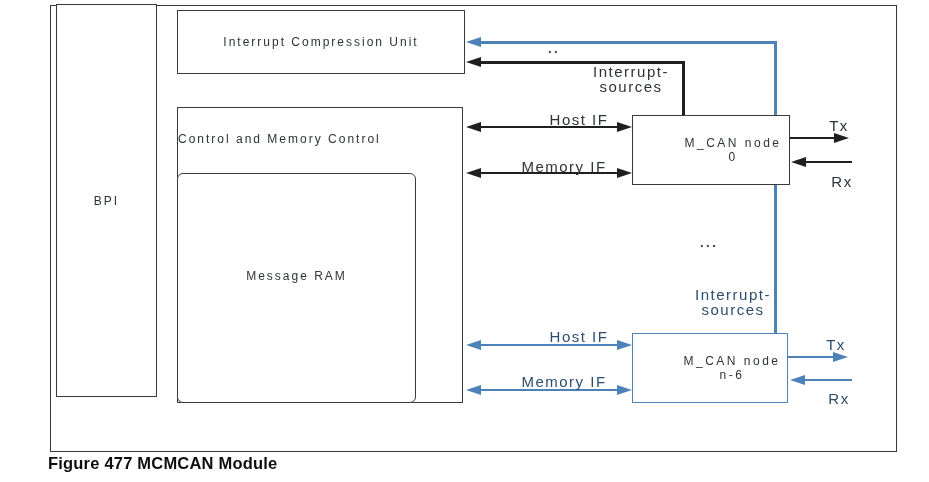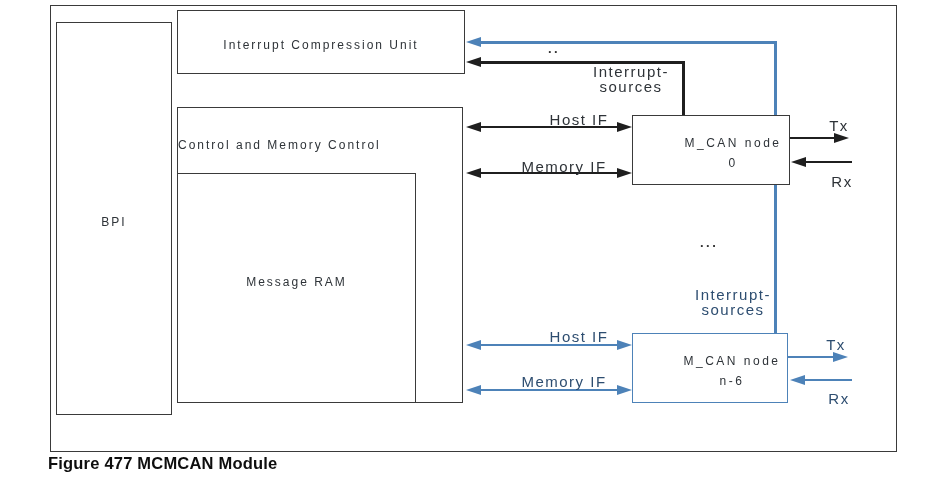--- a/index.html
+++ b/index.html
@@ -15,21 +15,20 @@
     position:absolute;
     border:1.5px solid var(--frame-gray,#3a3a3a);
     background:#ffffff;
     box-sizing:border-box;
   }
   .box-label{
     color:var(--dark-text,#2e3338);
     font-size:12px;
     letter-spacing:2px;
     white-space:nowrap;
-    margin-top:6px;
   }
   .center-flex{display:flex;align-items:center;justify-content:center;}
   .col-flex{display:flex;flex-direction:column;align-items:center;justify-content:center;}
   .hline{position:absolute;background:var(--black-line,#1f1f1f);}
   .vline{position:absolute;background:var(--black-line,#1f1f1f);}
   .hline.blue,.vline.blue{background:var(--blue-line,#4d82b8);}
   
   .ah{position:absolute;width:0;height:0;border-top:5px solid transparent;border-bottom:5px solid transparent;}
   .ah.pl{border-right:15px solid var(--black-line,#1f1f1f);}   
   .ah.pr{border-left:15px solid var(--black-line,#1f1f1f);}    
@@ -60,33 +59,33 @@
   .z1{z-index:1;}
   .z2{z-index:2;padding-left:44px;}
 </style>
 </head>
 <body>
 
 <div class="canvas">
 
   <div class="box" style="left:50px;top:5px;width:847px;height:447px;"></div>
 
-  <div class="box center-flex" style="left:56px;top:22px;width:116px;height:393px;">
+  <div class="box center-flex" style="left:56px;top:4px;width:101px;height:393px;">
     <span class="box-label">BPI</span>
   </div>
 
   <div class="box center-flex" style="left:177px;top:10px;width:288px;height:64px;">
     <span class="box-label">Interrupt Compression Unit</span>
   </div>
 
   <div class="box" style="left:177px;top:107px;width:286px;height:296px;">
     <div class="box-label abs" style="left:0;top:24px;width:100%;">Control and Memory Control</div>
   </div>
 
-  <div class="box" style="left:177px;top:173px;width:239px;height:230px;">
+  <div class="box" style="left:177px;top:173px;width:239px;height:230px;border-radius:6px;">
     <div class="box-label abs" style="left:0;top:95px;width:100%;text-align:center;">Message RAM</div>
   </div>
 
   <div class="vline blue z1" style="left:774px;top:40.5px;width:3px;height:292.5px;"></div>
   <div class="vline z1" style="left:682px;top:60.5px;width:3px;height:54.5px;"></div>
 
   <div class="hline blue z1" style="left:477px;top:40.5px;width:300px;height:3px;"></div>
   <div class="ah pl blue z1" style="left:466px;top:37px;"></div>
 
   <div class="hline z1" style="left:477px;top:60.5px;width:208px;height:3px;"></div>

